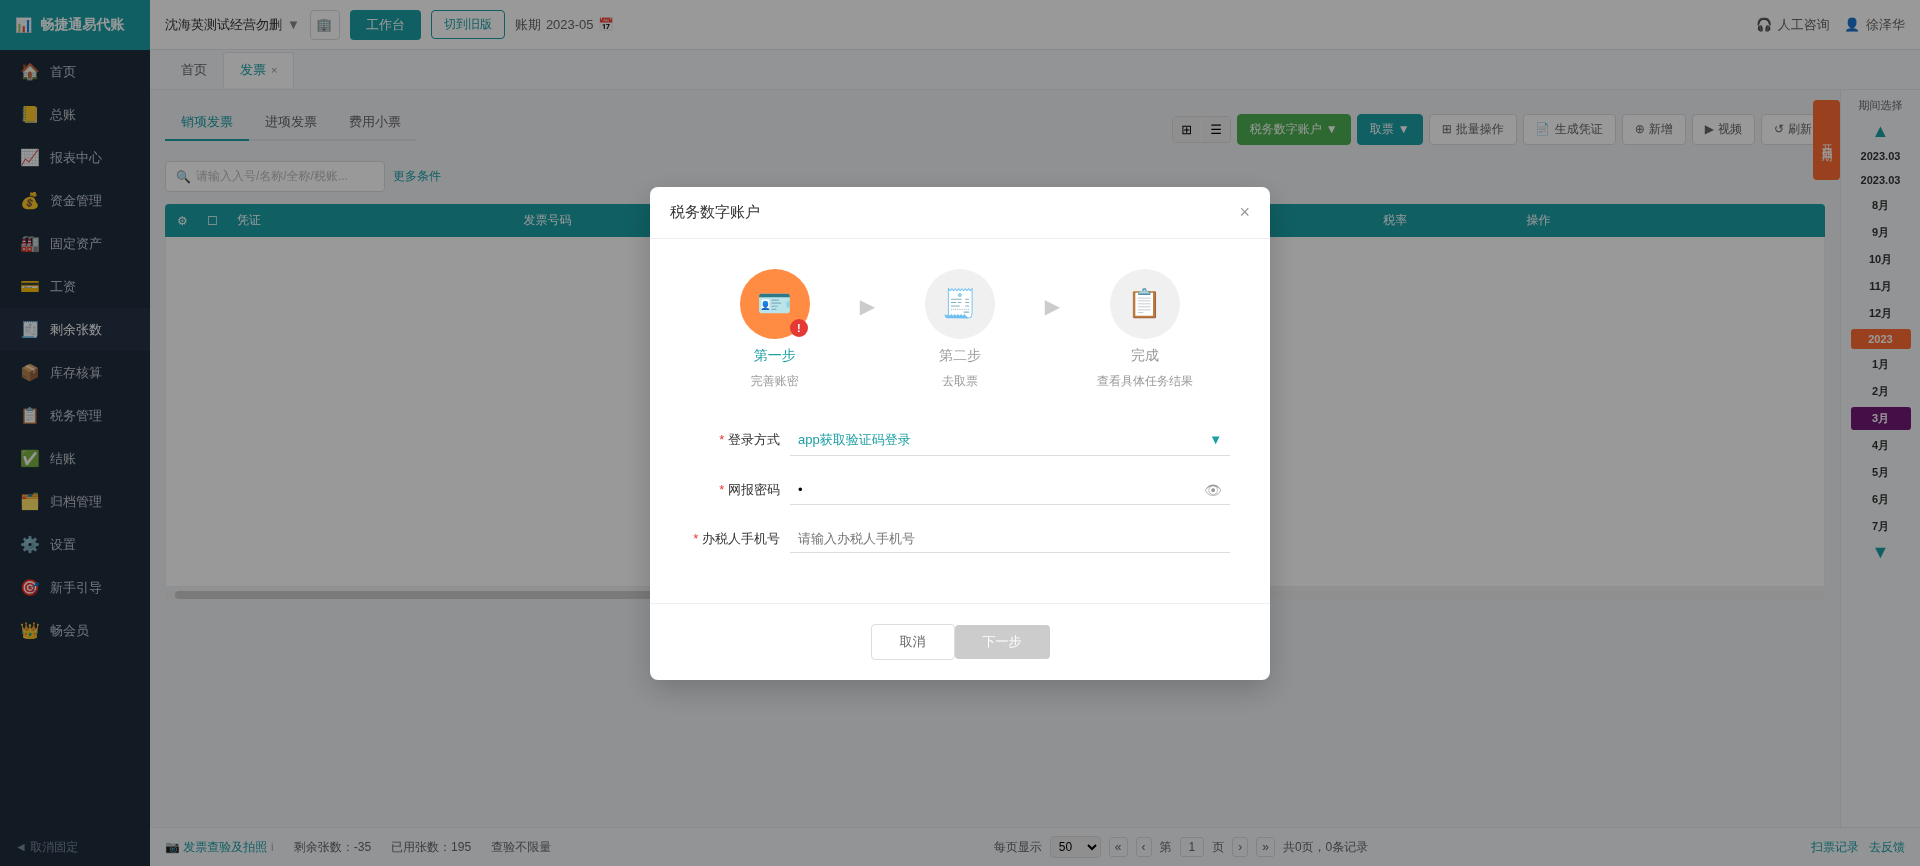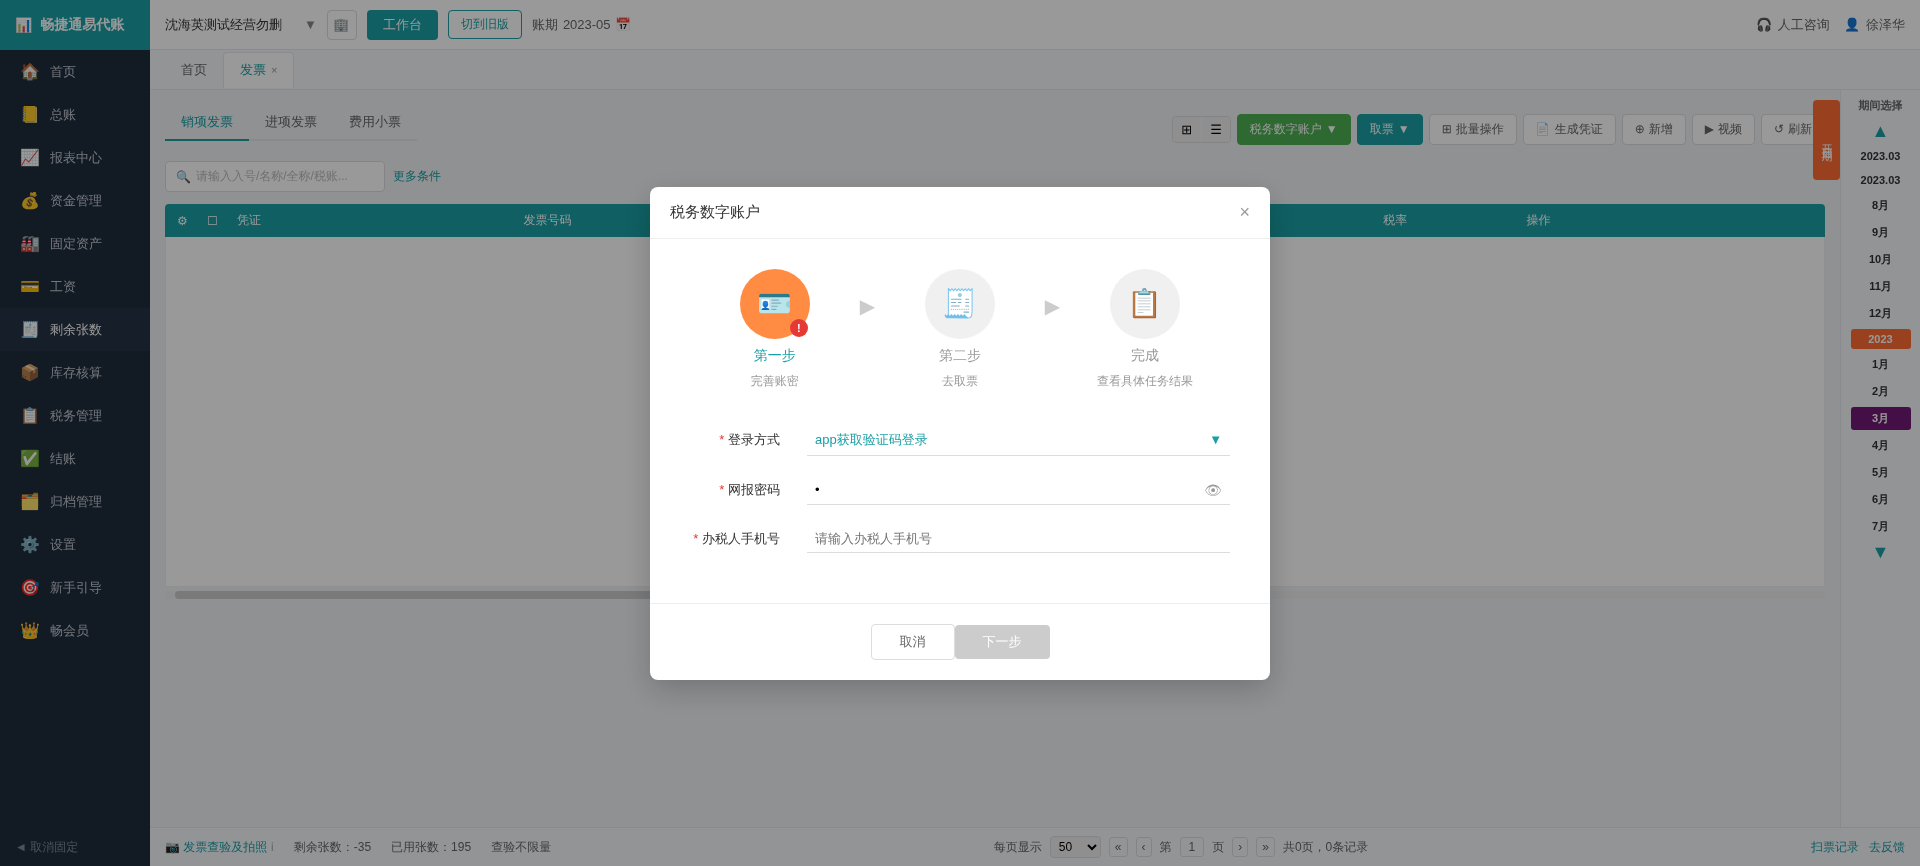--- a/index.html
+++ b/index.html
@@ -65,21 +65,21 @@
       display: flex;
       align-items: center;
       padding: 0 15px;
       gap: 10px;
       border-bottom: 1px solid #e4e7ed;
       position: relative;
     }
     .company-select {
       display: flex;
       align-items: center;
-      gap: 22px;
+      gap: 5px;
       color: #333;
       font-size: 13px;
       cursor: pointer;
       max-width: 200px;
     }
     .company-select .arrow { color: #888; }
     .topbar-icon-btn {
       width: 30px;
       height: 30px;
       border: 1px solid #ddd;
@@ -253,21 +253,20 @@
       flex-direction: column;
       align-items: center;
       padding: 8px 4px;
       gap: 4px;
     }
     .period-header {
       font-size: 11px;
       color: #666;
       text-align: center;
       margin-bottom: 4px;
-      font-weight: bold;
     }
     .period-item {
       width: 60px;
       text-align: center;
       padding: 4px;
       font-size: 11px;
       color: #333;
       cursor: pointer;
       border-radius: 3px;
       font-weight: bold;
@@ -403,21 +402,21 @@
       color: #ccc;
       margin-top: 25px;
       flex: 0;
     }
 
     
     .form-row {
       display: flex;
       align-items: center;
       margin-bottom: 20px;
-      gap: 27px;
+      gap: 10px;
     }
     .form-label {
       font-size: 13px;
       color: #333;
       width: 90px;
       text-align: right;
       flex-shrink: 0;
     }
     .form-label.required::before {
       content: '* ';

